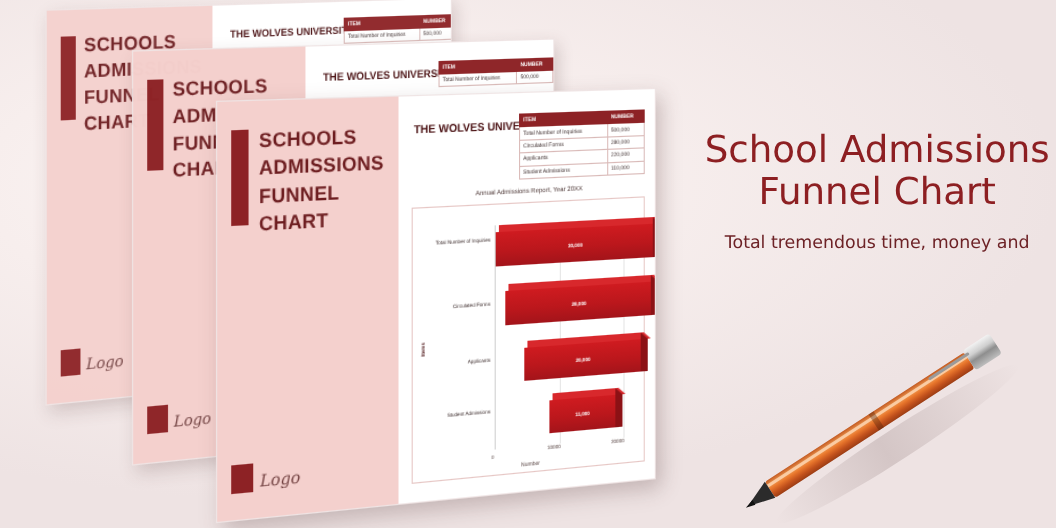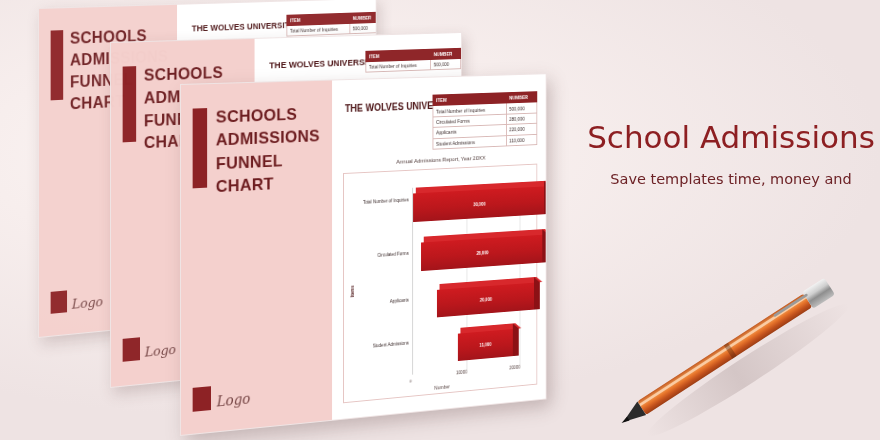--- a/index.html
+++ b/index.html
@@ -257,26 +257,27 @@
 
         <div class="tick" style="left:73px;top:218px;font-size:4.4px;">0</div>
         <div class="tick" style="left:126px;top:214px;font-size:4.6px;">10000</div>
         <div class="tick" style="left:188px;top:214px;font-size:4.6px;">20000</div>
 
         <div class="xlabel" style="left:0;right:0;bottom:3px;font-size:5px;">Number</div>
       </div>
     </div>
   </div>
 
-  <div class="promo" style="left:586px;top:120px;width:290px;">
+  <div class="promo" style="left:586px;top:108px;width:290px;">
     <h1>
       <span>School Admissions</span><br>
+      <span>Funnel Chart</span>
     </h1>
     <p>
-      <span>Save templates time, money and</span><br>
+      <span>Total tremendous time, money and</span><br>
     </p>
   </div>
 
   <div class="pencil-wrap">
     <svg width="282" height="190" viewBox="0 0 282 190">
       <defs>
         <linearGradient id="bodyGrad" x1="0" y1="0" x2="0" y2="1">
           <stop offset="0%" stop-color="#c25a22"></stop>
           <stop offset="28%" stop-color="#f09a52"></stop>
           <stop offset="48%" stop-color="#e8762c"></stop>

